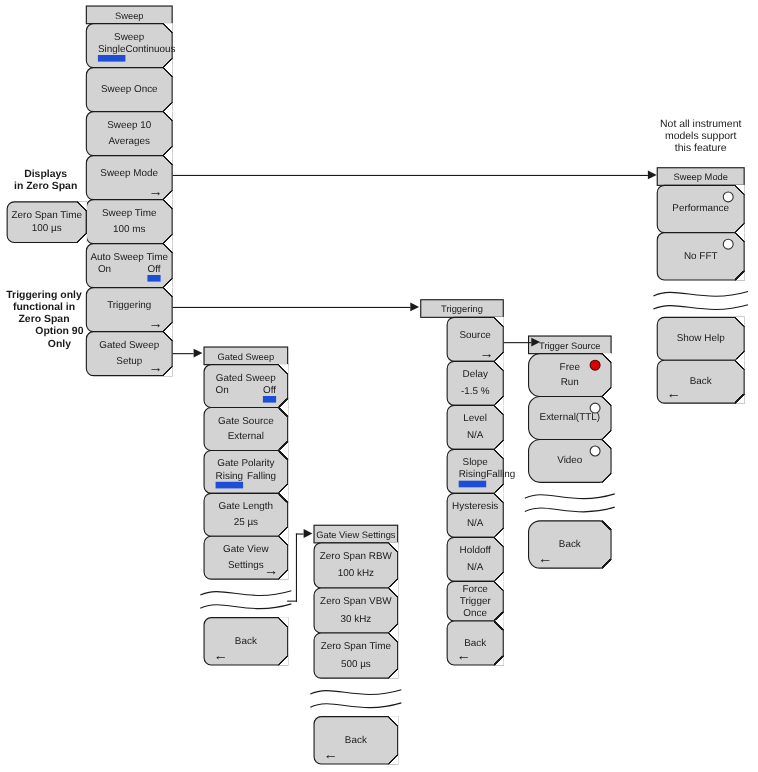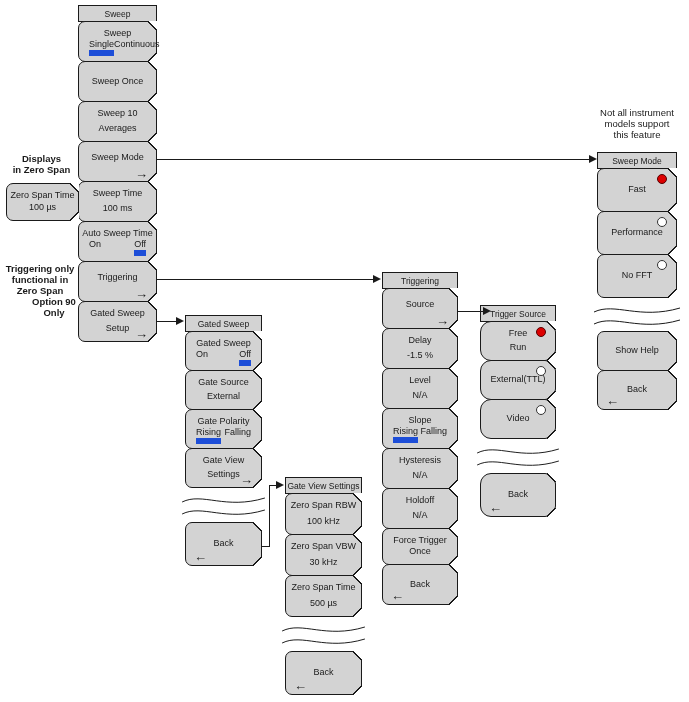--- a/index.html
+++ b/index.html
@@ -37,21 +37,21 @@
   .arr.r{right:8px;bottom:1px;}
   .arr.l{left:8px;bottom:2px;}
 
   .brk{margin:3px 0;height:28px;}
   .brk svg{display:block;overflow:visible;}
   .key.back{margin-top:0;}
 
   #col-sweep .key{height:41px;}
   #col-gated .key{height:40px;}  #col-gated .key.back{height:44px;}
   #col-gateview .key{height:42px;} #col-gateview .key.back{height:44px;}
-  #col-trig .key{height:41px;} #col-trig .key.force{height:37px;} #col-trig .key.back{height:41px;margin-top:-1px;}
+  #col-trig .key{height:41px;margin-left:24px;} #col-trig .key.force{height:37px;} #col-trig .key.back{height:41px;margin-top:-1px;}
   #col-trigsrc .key{height:40px;border-radius:11px;} #col-trigsrc .key.back{height:44px;}
   #col-swmode .key{height:44px;} #col-swmode .key.help{height:40px;} #col-swmode .key.back{height:40px;margin-top:-1px;}
 
   .note{position:absolute;font-size:9.5px;line-height:11px;text-align:center;white-space:pre-line;}
   .note.b{font-weight:bold;}
 
   #zerospan-key{position:absolute;left:6px;top:183px;width:73px;height:38px;margin-top:0;}
 
   .hline{position:absolute;height:1px;background:#1a1a1a;}
   .vline{position:absolute;width:1px;background:#1a1a1a;}
@@ -134,20 +134,24 @@
       <div class="l">External</div>
     </div>
     <div class="key">
       <div class="l">Gate Polarity</div>
       <div class="opts">
         <span class="opt u">Rising</span>
         <span class="opt">Falling</span>
       </div>
     </div>
     <div class="key">
+      <div class="l">Gate Length</div>
+      <div class="l">25 µs</div>
+    </div>
+    <div class="key">
       <div class="l">Gate View</div>
       <div class="l">Settings</div>
       <span class="arr r">→</span>
     </div>
     <div class="brk">
       <svg width="100%" height="28" viewBox="0 0 80 28" preserveAspectRatio="none">
           <path d="M-3,11 C18,1 42,19 83,7" fill="none" stroke="#1a1a1a" stroke-width="1"></path>
           <path d="M-3,23 C18,13 42,31 83,19" fill="none" stroke="#1a1a1a" stroke-width="1"></path>
         </svg>
     </div>
@@ -244,24 +248,20 @@
     </div>
     <div class="key single back">
       <div class="l">Back</div>
       <span class="arr l">←</span>
     </div>
   </div>
 
   <div class="col" id="col-swmode" style="left:597px;top:152px;width:80px;">
     <div class="title">Sweep Mode</div>
     <div class="key single">
-      <span class="radio sel"></span>
-      <div class="l">Fast</div>
-    </div>
-    <div class="key single">
       <span class="radio"></span>
       <div class="l">Performance</div>
     </div>
     <div class="key single">
       <span class="radio"></span>
       <div class="l">No FFT</div>
     </div>
     <div class="brk">
       <svg width="100%" height="28" viewBox="0 0 80 28" preserveAspectRatio="none">
           <path d="M-3,11 C18,1 42,19 83,7" fill="none" stroke="#1a1a1a" stroke-width="1"></path>

